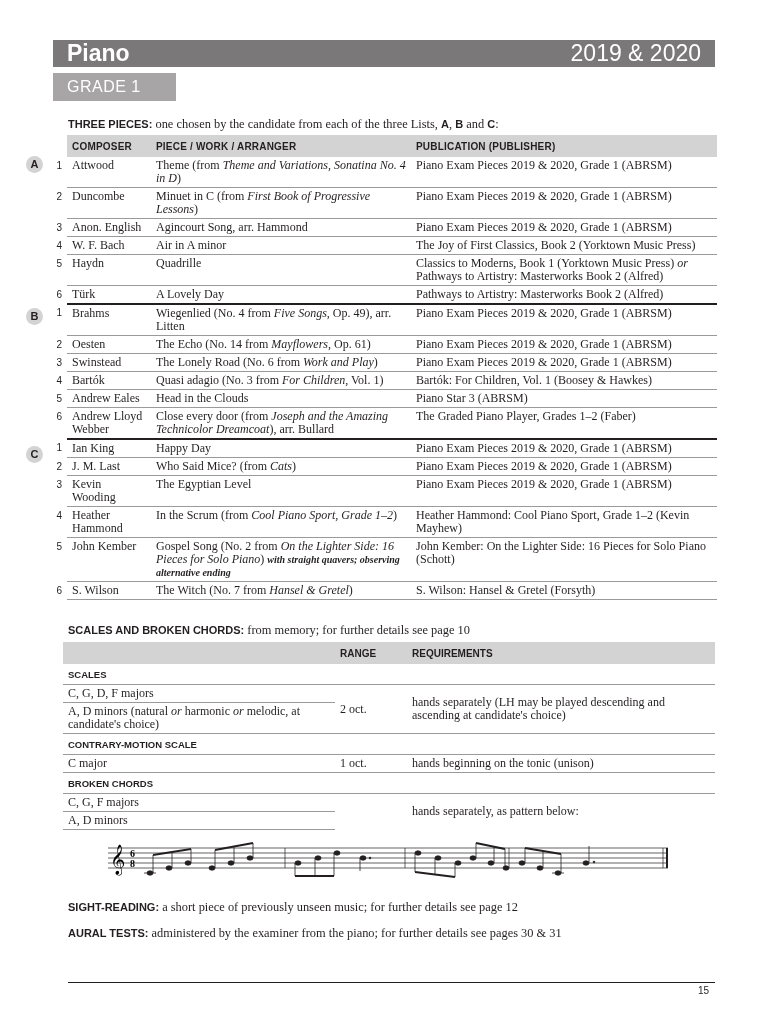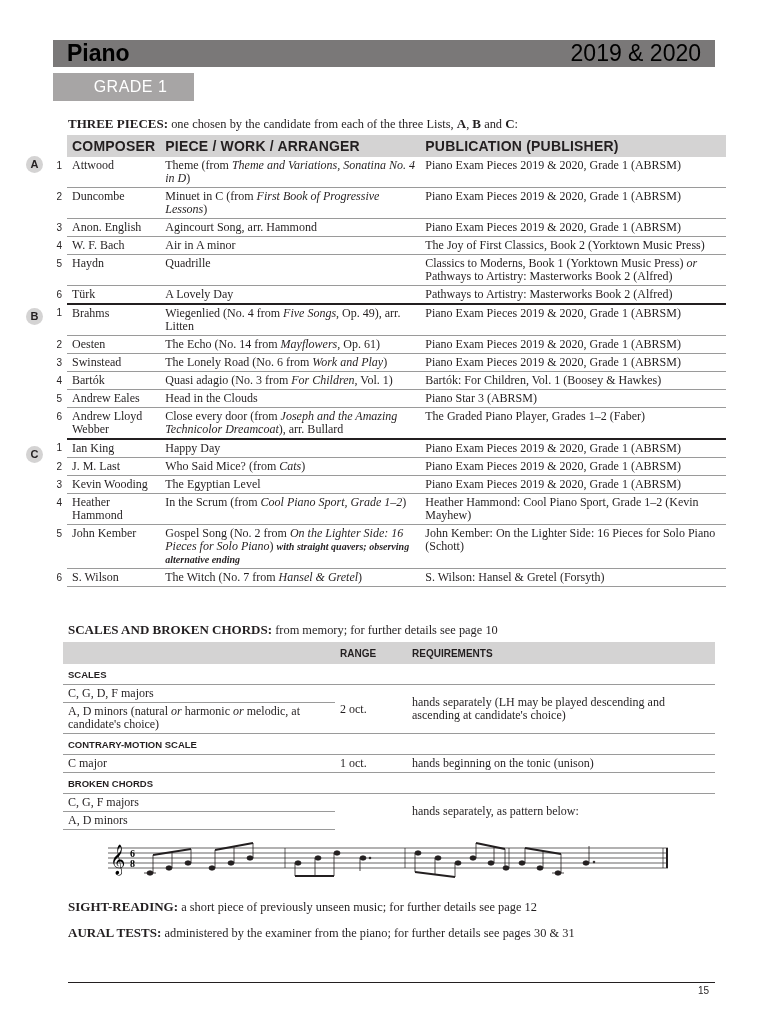--- a/index.html
+++ b/index.html
@@ -2,32 +2,32 @@
 <html><head>
 <meta charset="utf-8">
 <style>
   html, body { margin: 0; padding: 0; background: #ffffff; }
   body { width: 768px; height: 1024px; position: relative; overflow: hidden;
          font-family: "DejaVu Serif", "Liberation Serif", serif; color: #231f20; }
   .sans { font-family: "Liberation Sans", "DejaVu Sans", sans-serif; }
   .serif { font-family: "Liberation Serif", "DejaVu Serif", serif; }
 
   .topbar { position: absolute; left: 53px; top: 40px; width: 662px; height: 27px; background: #7a7878;
-            color: #000000; }
+            color: #ffffff; }
   .topbar .title { position: absolute; left: 14px; top: 0px; font-size: 23px; font-weight: bold; line-height: 27px; }
   .topbar .year { position: absolute; right: 14px; top: 0px; font-size: 23px; line-height: 27px; }
-  .gradebar { position: absolute; left: 53px; top: 73px; width: 141px; height: 28px; background: #a7a5a5;
-              color: #fff; font-size: 16px; line-height: 28px; padding-left: 14px; box-sizing: border-box; letter-spacing: 0.5px; text-align: center; }
+  .gradebar { position: absolute; left: 53px; top: 73px; width: 123px; height: 28px; background: #a7a5a5;
+              color: #fff; font-size: 16px; line-height: 28px; padding-left: 14px; box-sizing: border-box; letter-spacing: 0.5px; }
 
   .intro { position: absolute; left: 68px; font-size: 12.4px; line-height: 16px; }
-  .intro b { font-family: Liberation Serif, serif; font-size: 13px; }
+  .intro b { font-family: Liberation Sans, sans-serif; font-size: 11px; }
 
   table.pieces { position: absolute; left: 43px; top: 135px; border-collapse: collapse; font-size: 12px;
                  font-family: "Liberation Serif", serif; }
-  table.pieces th { background: #d4d3d3; font-family: "Liberation Sans", sans-serif; font-size: 14px; font-weight: bold;
+  table.pieces th { background: #d4d3d3; font-family: "Liberation Sans", sans-serif; font-size: 10px; font-weight: bold;
                     text-align: left; height: 22px; padding: 0 5px; letter-spacing: 0.2px; }
   table.pieces td { vertical-align: top; padding: 2px 5px 2px 5px; line-height: 13px; }
   table.pieces tr.r td.c1, table.pieces tr.r td.c2, table.pieces tr.r td.c3 { border-bottom: 1px solid #9a9a9a; }
   table.pieces tr.last td.c1, table.pieces tr.last td.c2, table.pieces tr.last td.c3 { border-bottom: 2px solid #231f20; }
   table.pieces tr.lastc td.c1, table.pieces tr.lastc td.c2, table.pieces tr.lastc td.c3 { border-bottom: 1px solid #9a9a9a; }
   td.num { width: 14px; text-align: right; font-family: "Liberation Sans", sans-serif; font-size: 10px; padding-right: 5px !important; padding-left: 0 !important; }
   td.c1 { width: 74px; }
   td.c2 { width: 250px; }
   td.c3 { width: 296px; }
   .listbadge { position: absolute; width: 17px; height: 17px; border-radius: 50%; background: #d4d3d3;

